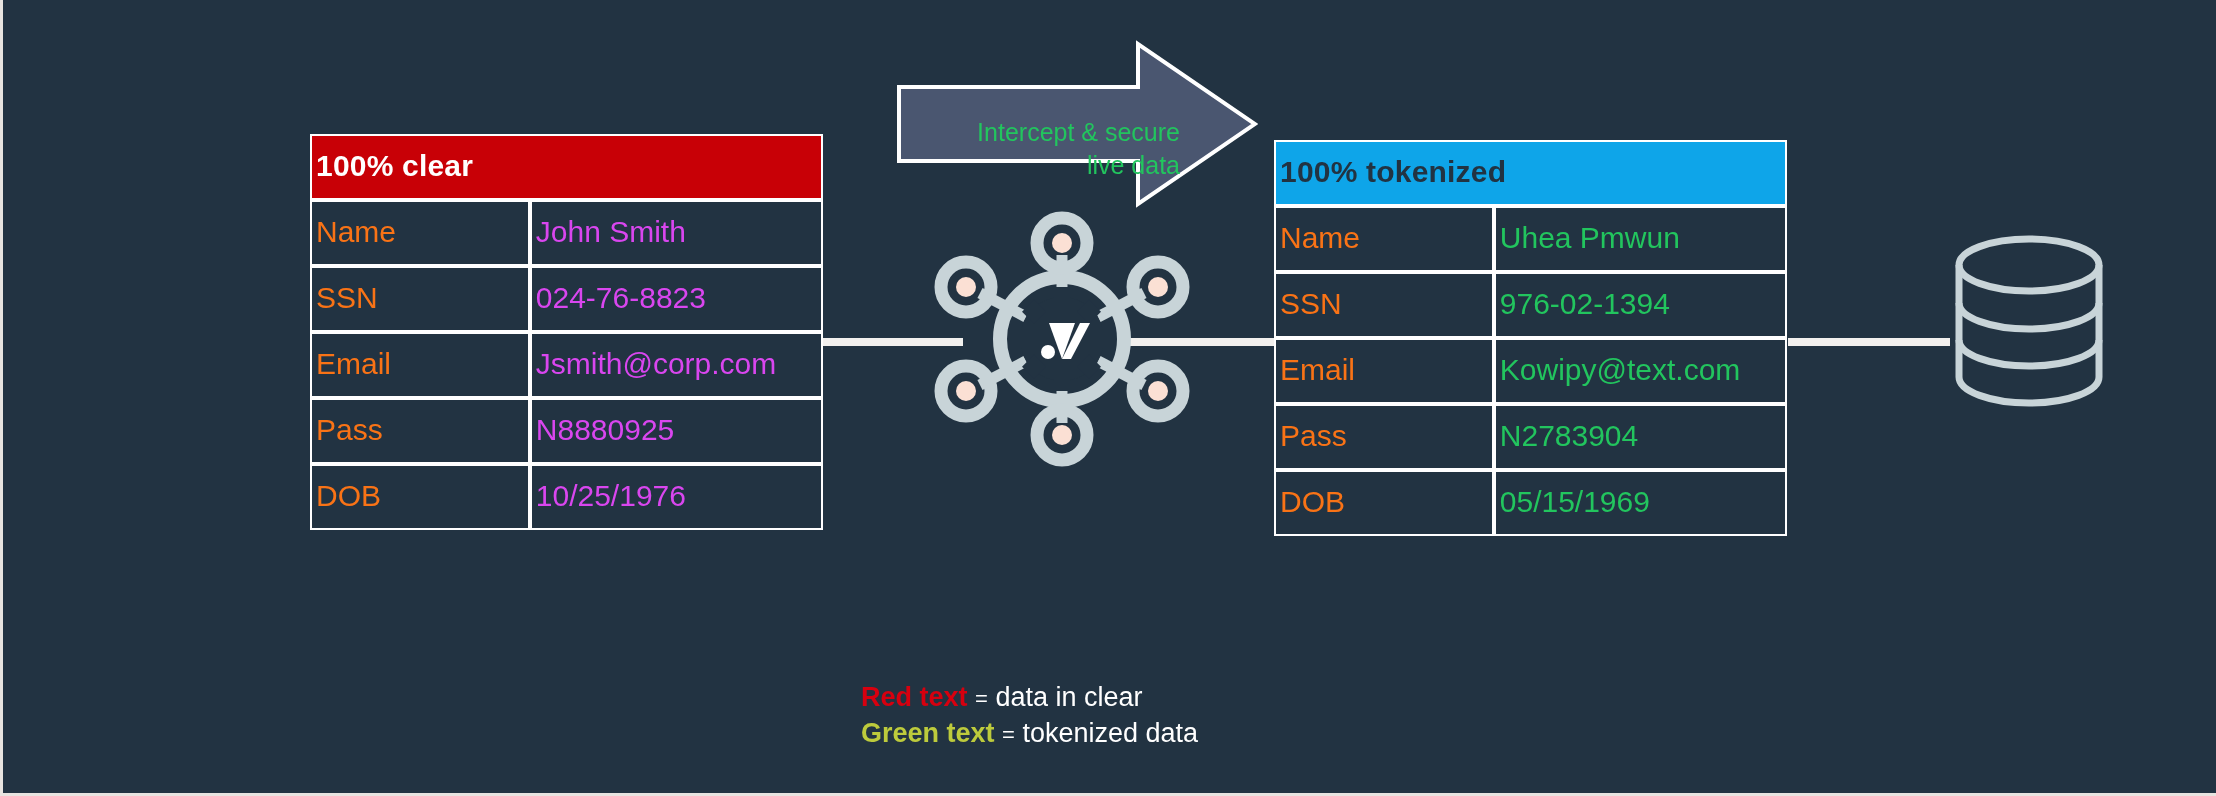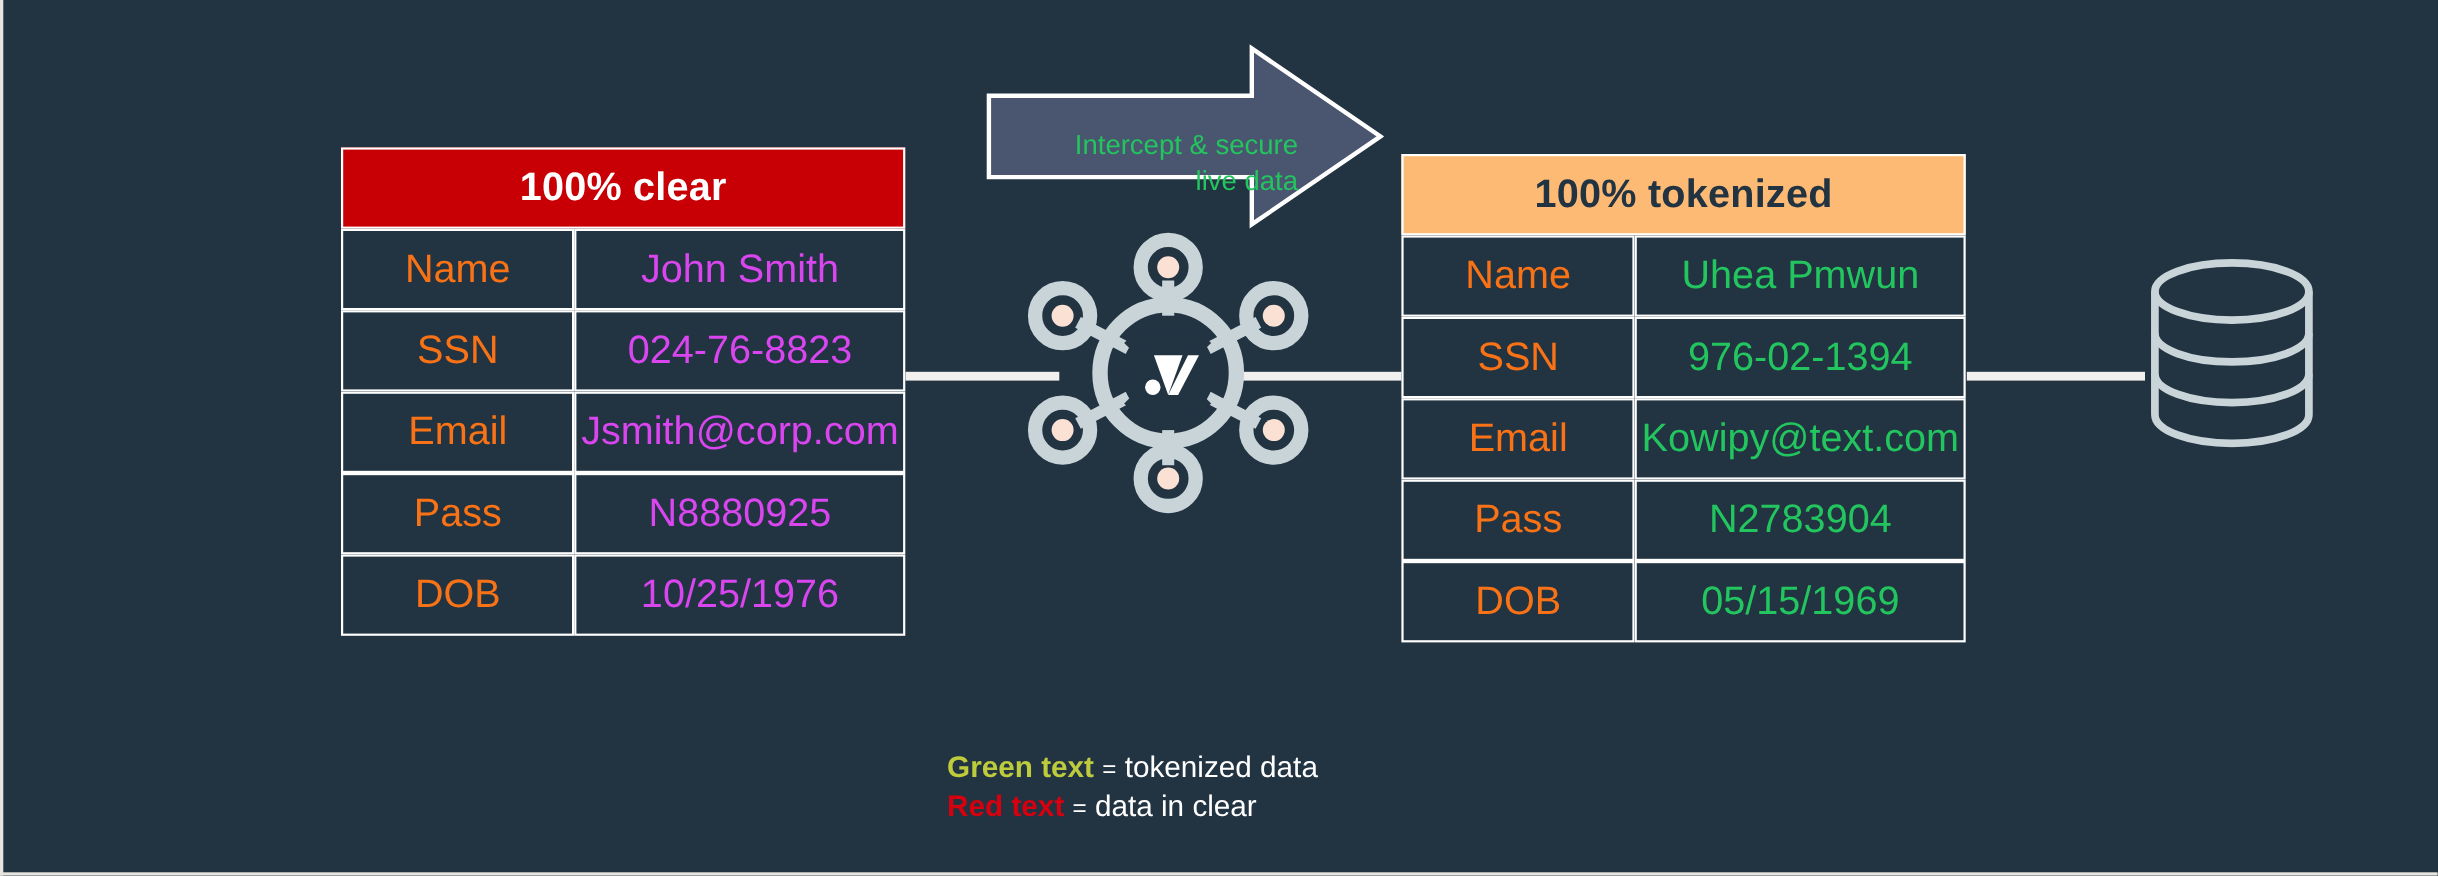--- a/index.html
+++ b/index.html
@@ -49,29 +49,29 @@
     font-size: 31px;
     letter-spacing: 0.2px;
     padding: 17px 0 19px 0;
     border: 3px solid #ffffff;
   }
   #table-clear .tbl-head {
     background: #c80006;
     color: #ffffff;
   }
   #table-tokenized .tbl-head {
-    background: #fdba74;
+    background: #0ea5e9;
     color: #223342;
   }
 
   .data-table td {
     border: 2px solid #ffffff;
     background: #223342;
-    font-size: 36px;
-    text-align: center;
+    font-size: 30px;
+    text-align: left;
     padding: 13px 4px 15px 4px;
     white-space: nowrap;
   }
   .data-table td.cell-label {
     color: #f97316;
     width: 226px;
   }
   .data-table td.cell-value {
     width: 287px;
   }
@@ -278,24 +278,24 @@
         <path d="M16 30 L16 142 A70 26 0 0 0 156 142 L156 30"></path>
         <ellipse cx="86" cy="30" rx="70" ry="26"></ellipse>
         <path d="M16 68 A70 26 0 0 0 156 68"></path>
         <path d="M16 105 A70 26 0 0 0 156 105"></path>
       </g>
     </svg>
   </div>
 
   <div id="legend">
     <span class="legend-row">
+      <span class="legend-key key-red">Red text</span>
+      <span class="legend-eq">=</span>
+      <span class="legend-desc">data in clear</span>
+    </span>
+    <span class="legend-row">
       <span class="legend-key key-green">Green text</span>
       <span class="legend-eq">=</span>
       <span class="legend-desc">tokenized data</span>
     </span>
-    <span class="legend-row">
-      <span class="legend-key key-red">Red text</span>
-      <span class="legend-eq">=</span>
-      <span class="legend-desc">data in clear</span>
-    </span>
   </div>
 
 </div>
 
 </body></html>

